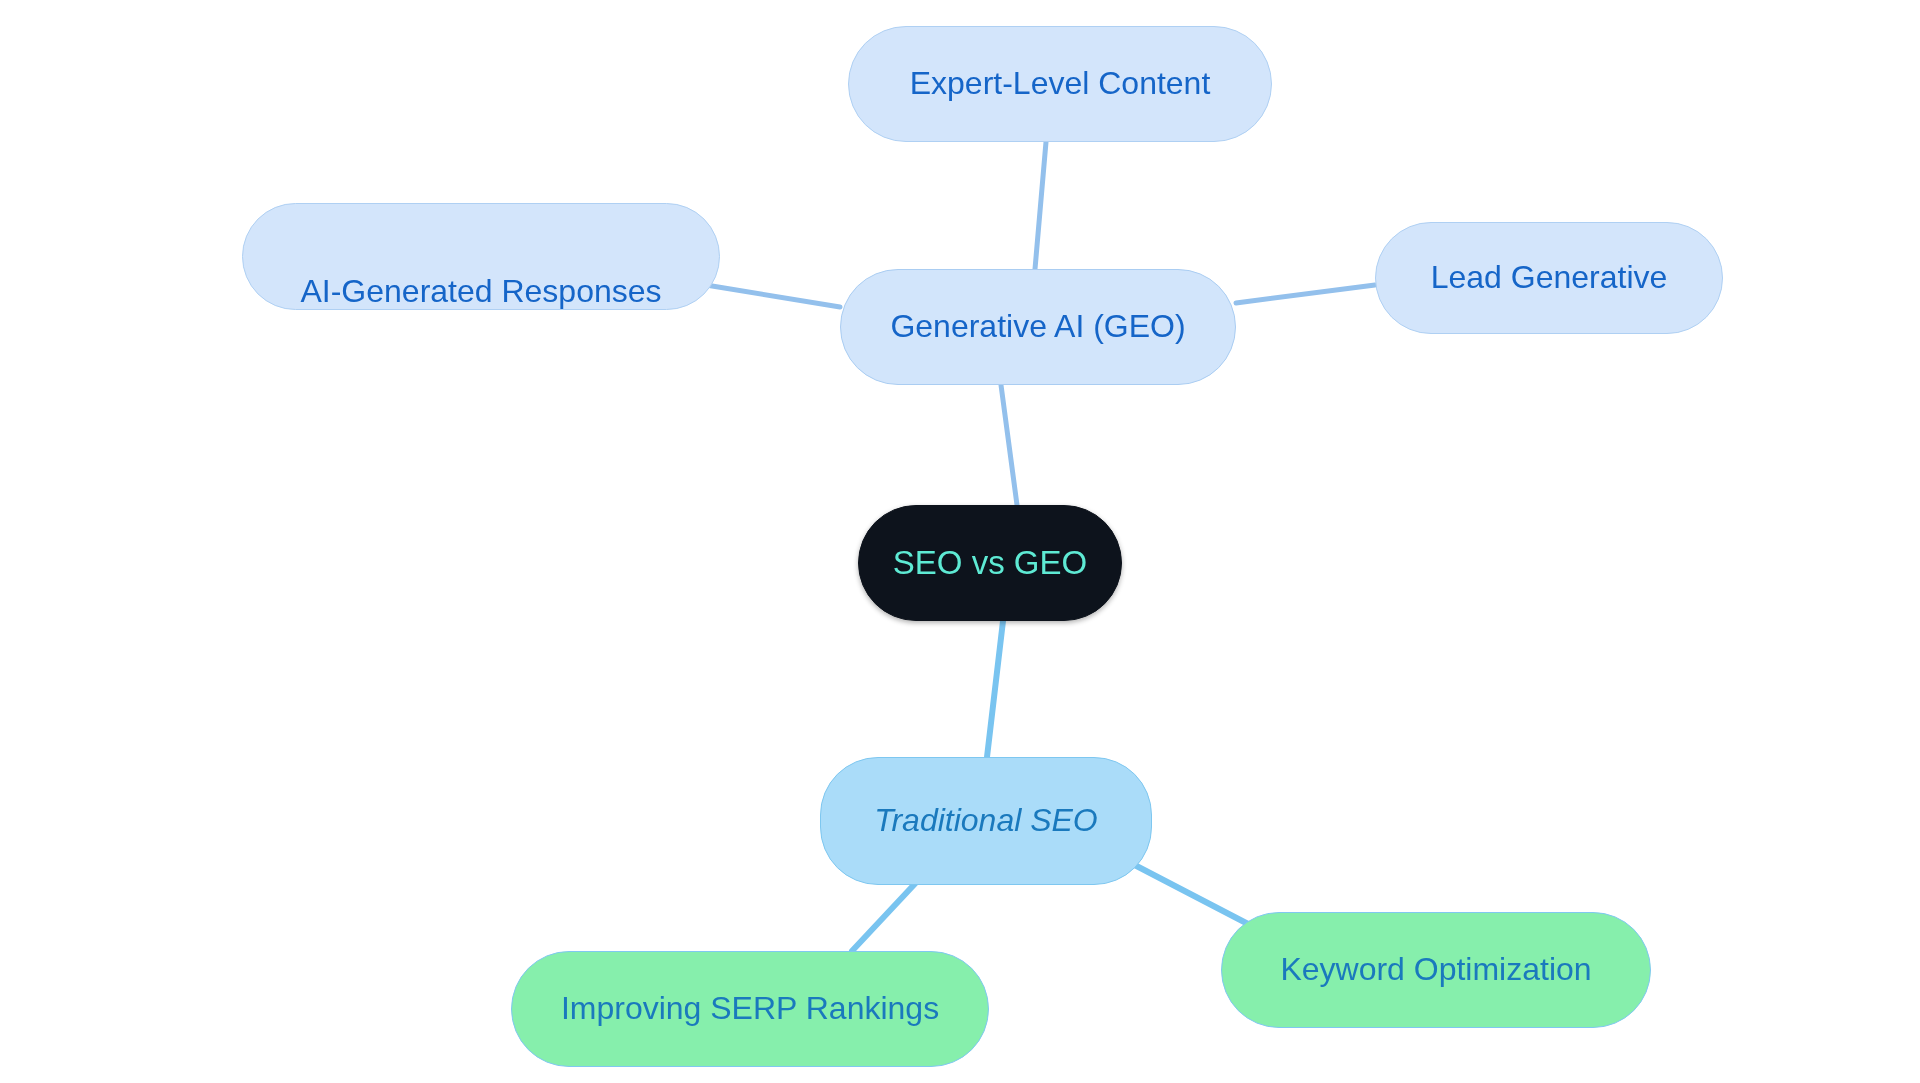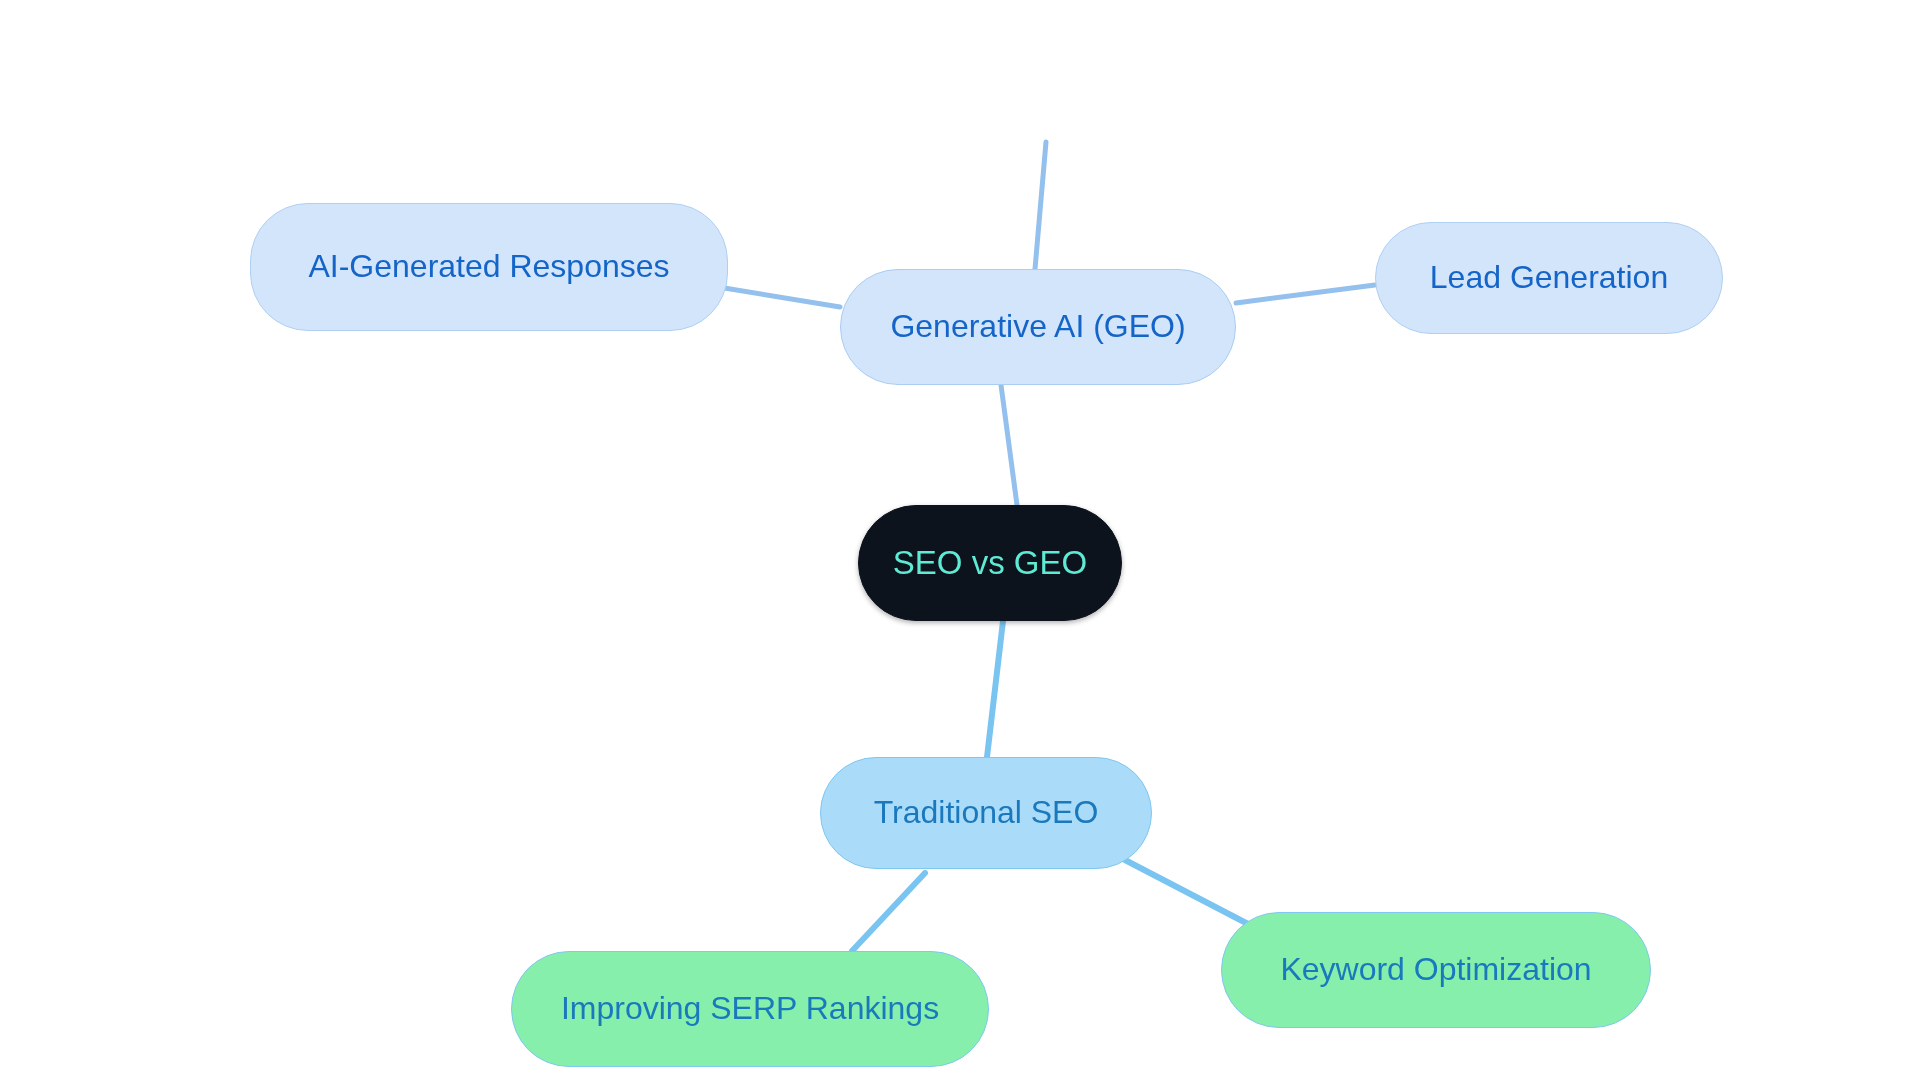--- a/index.html
+++ b/index.html
@@ -104,30 +104,33 @@
     </svg>
 
   <div class="node node-root" id="node-root" style="left: 858px; top: 505px; width: 264px; height: 116px;">
     <span class="node-label">SEO vs GEO</span>
   </div>
 
   <div class="node node-geo" id="node-generative-ai" style="left: 840px; top: 269px; width: 396px; height: 116px;">
     <span class="node-label">Generative AI (GEO)</span>
   </div>
 
+  <div class="node node-geo-leaf" id="node-expert-level-content" style="left: 848px; top: 26px; width: 424px; height: 116px;">
+    <span class="node-label">Expert-Level Content</span>
+  </div>
 
-  <div class="node node-geo-leaf" id="node-ai-generated-responses" style="left: 250px; top: 203px; width: 478px; height: 128px;">
+  <div class="node node-geo-leaf" id="node-ai-generated-responses" style="left: 242px; top: 203px; width: 478px; height: 107px; align-items: flex-end;">
     <span class="node-label">AI-Generated Responses</span>
   </div>
 
   <div class="node node-geo-leaf" id="node-lead-generation" style="left: 1375px; top: 222px; width: 348px; height: 112px;">
-    <span class="node-label">Lead Generation</span>
+    <span class="node-label">Lead Generative</span>
   </div>
 
-  <div class="node node-seo" id="node-traditional-seo" style="left: 820px; top: 757px; width: 332px; height: 112px;">
+  <div class="node node-seo" id="node-traditional-seo" style="left: 820px; top: 757px; width: 332px; height: 128px; font-style: italic;">
     <span class="node-label">Traditional SEO</span>
   </div>
 
   <div class="node node-seo-leaf" id="node-improving-serp-rankings" style="left: 511px; top: 951px; width: 478px; height: 116px;">
     <span class="node-label">Improving SERP Rankings</span>
   </div>
 
   <div class="node node-seo-leaf" id="node-keyword-optimization" style="left: 1221px; top: 912px; width: 430px; height: 116px;">
     <span class="node-label">Keyword Optimization</span>
   </div>

